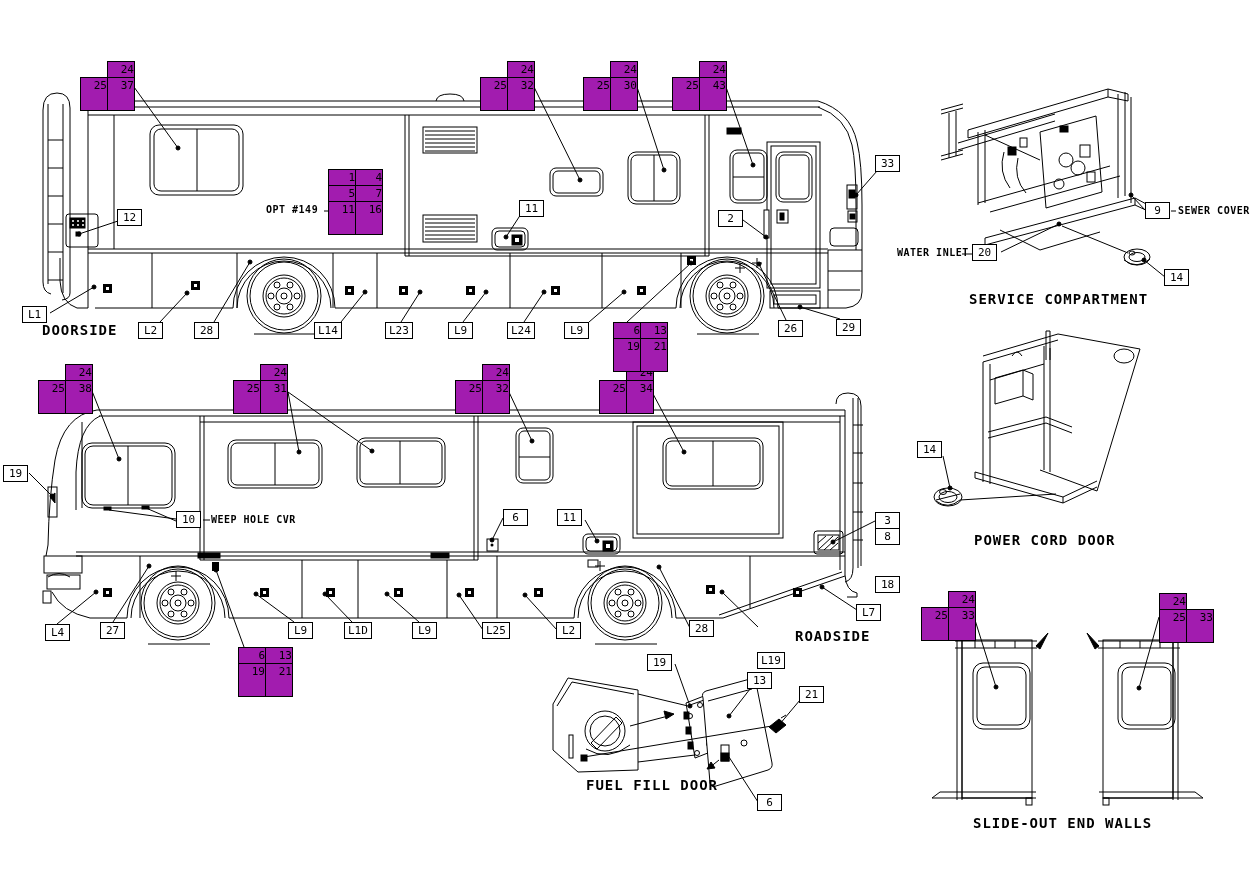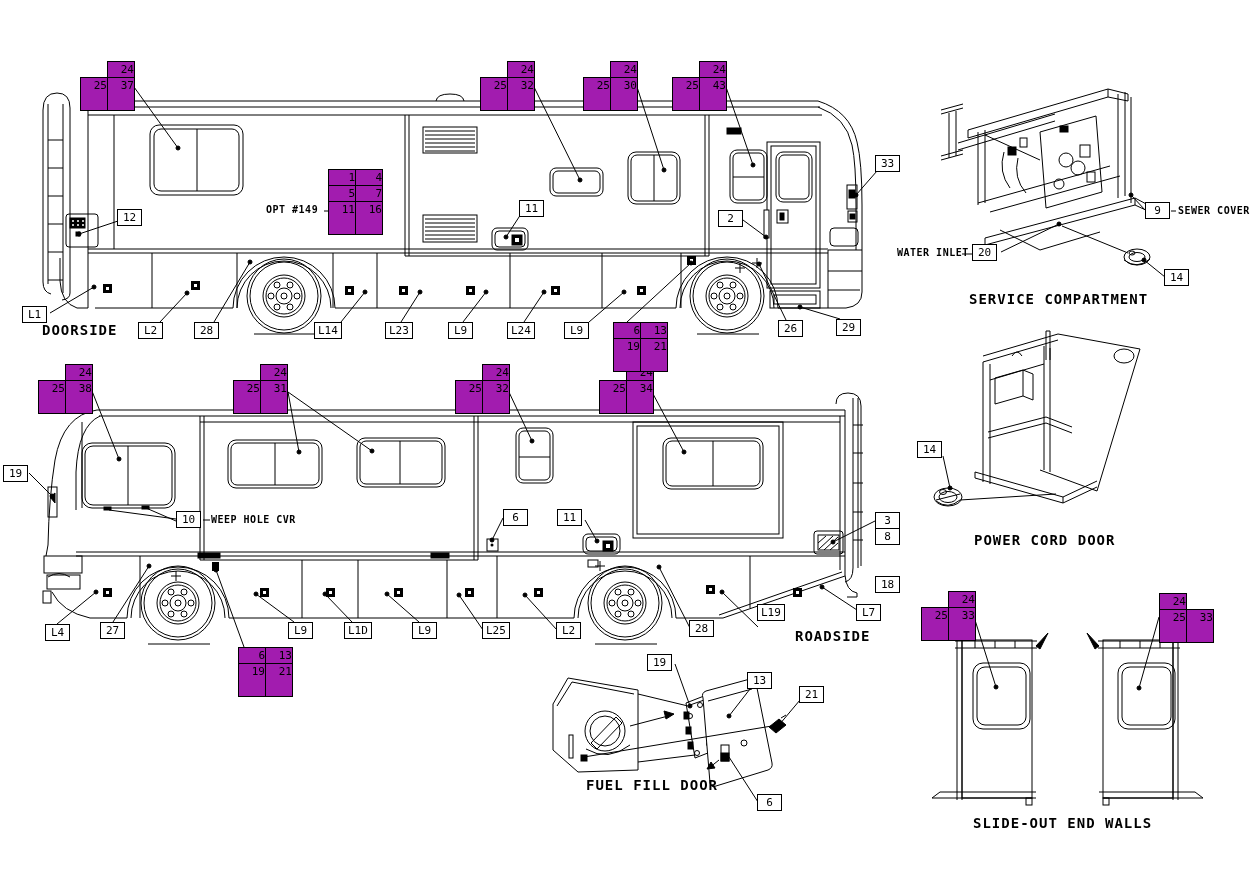--- a/index.html
+++ b/index.html
@@ -701,21 +701,21 @@
 <span class="lbl" style="left:875px;top:528px">8</span>
 <span class="lbl" style="left:875px;top:576px">18</span>
 <span class="lbl" style="left:45px;top:624px">L4</span>
 <span class="lbl" style="left:100px;top:622px">27</span>
 <span class="lbl" style="left:288px;top:622px">L9</span>
 <span class="lbl" style="left:344px;top:622px">L1D</span>
 <span class="lbl" style="left:412px;top:622px">L9</span>
 <span class="lbl" style="left:482px;top:622px">L25</span>
 <span class="lbl" style="left:556px;top:622px">L2</span>
 <span class="lbl" style="left:689px;top:620px">28</span>
-<span class="lbl" style="left:757px;top:604px">L19</span>
+<span class="lbl" style="left:757px;top:652px">L19</span>
 <span class="lbl" style="left:856px;top:604px">L7</span>
 
 <span class="lbl" style="left:1145px;top:202px">9</span>
 <span class="lbl" style="left:972px;top:244px">20</span>
 <span class="lbl" style="left:1164px;top:269px">14</span>
 <span class="lbl" style="left:917px;top:441px">14</span>
 <span class="lbl" style="left:647px;top:654px">19</span>
 <span class="lbl" style="left:747px;top:672px">13</span>
 <span class="lbl" style="left:799px;top:686px">21</span>
 <span class="lbl" style="left:757px;top:794px">6</span>

